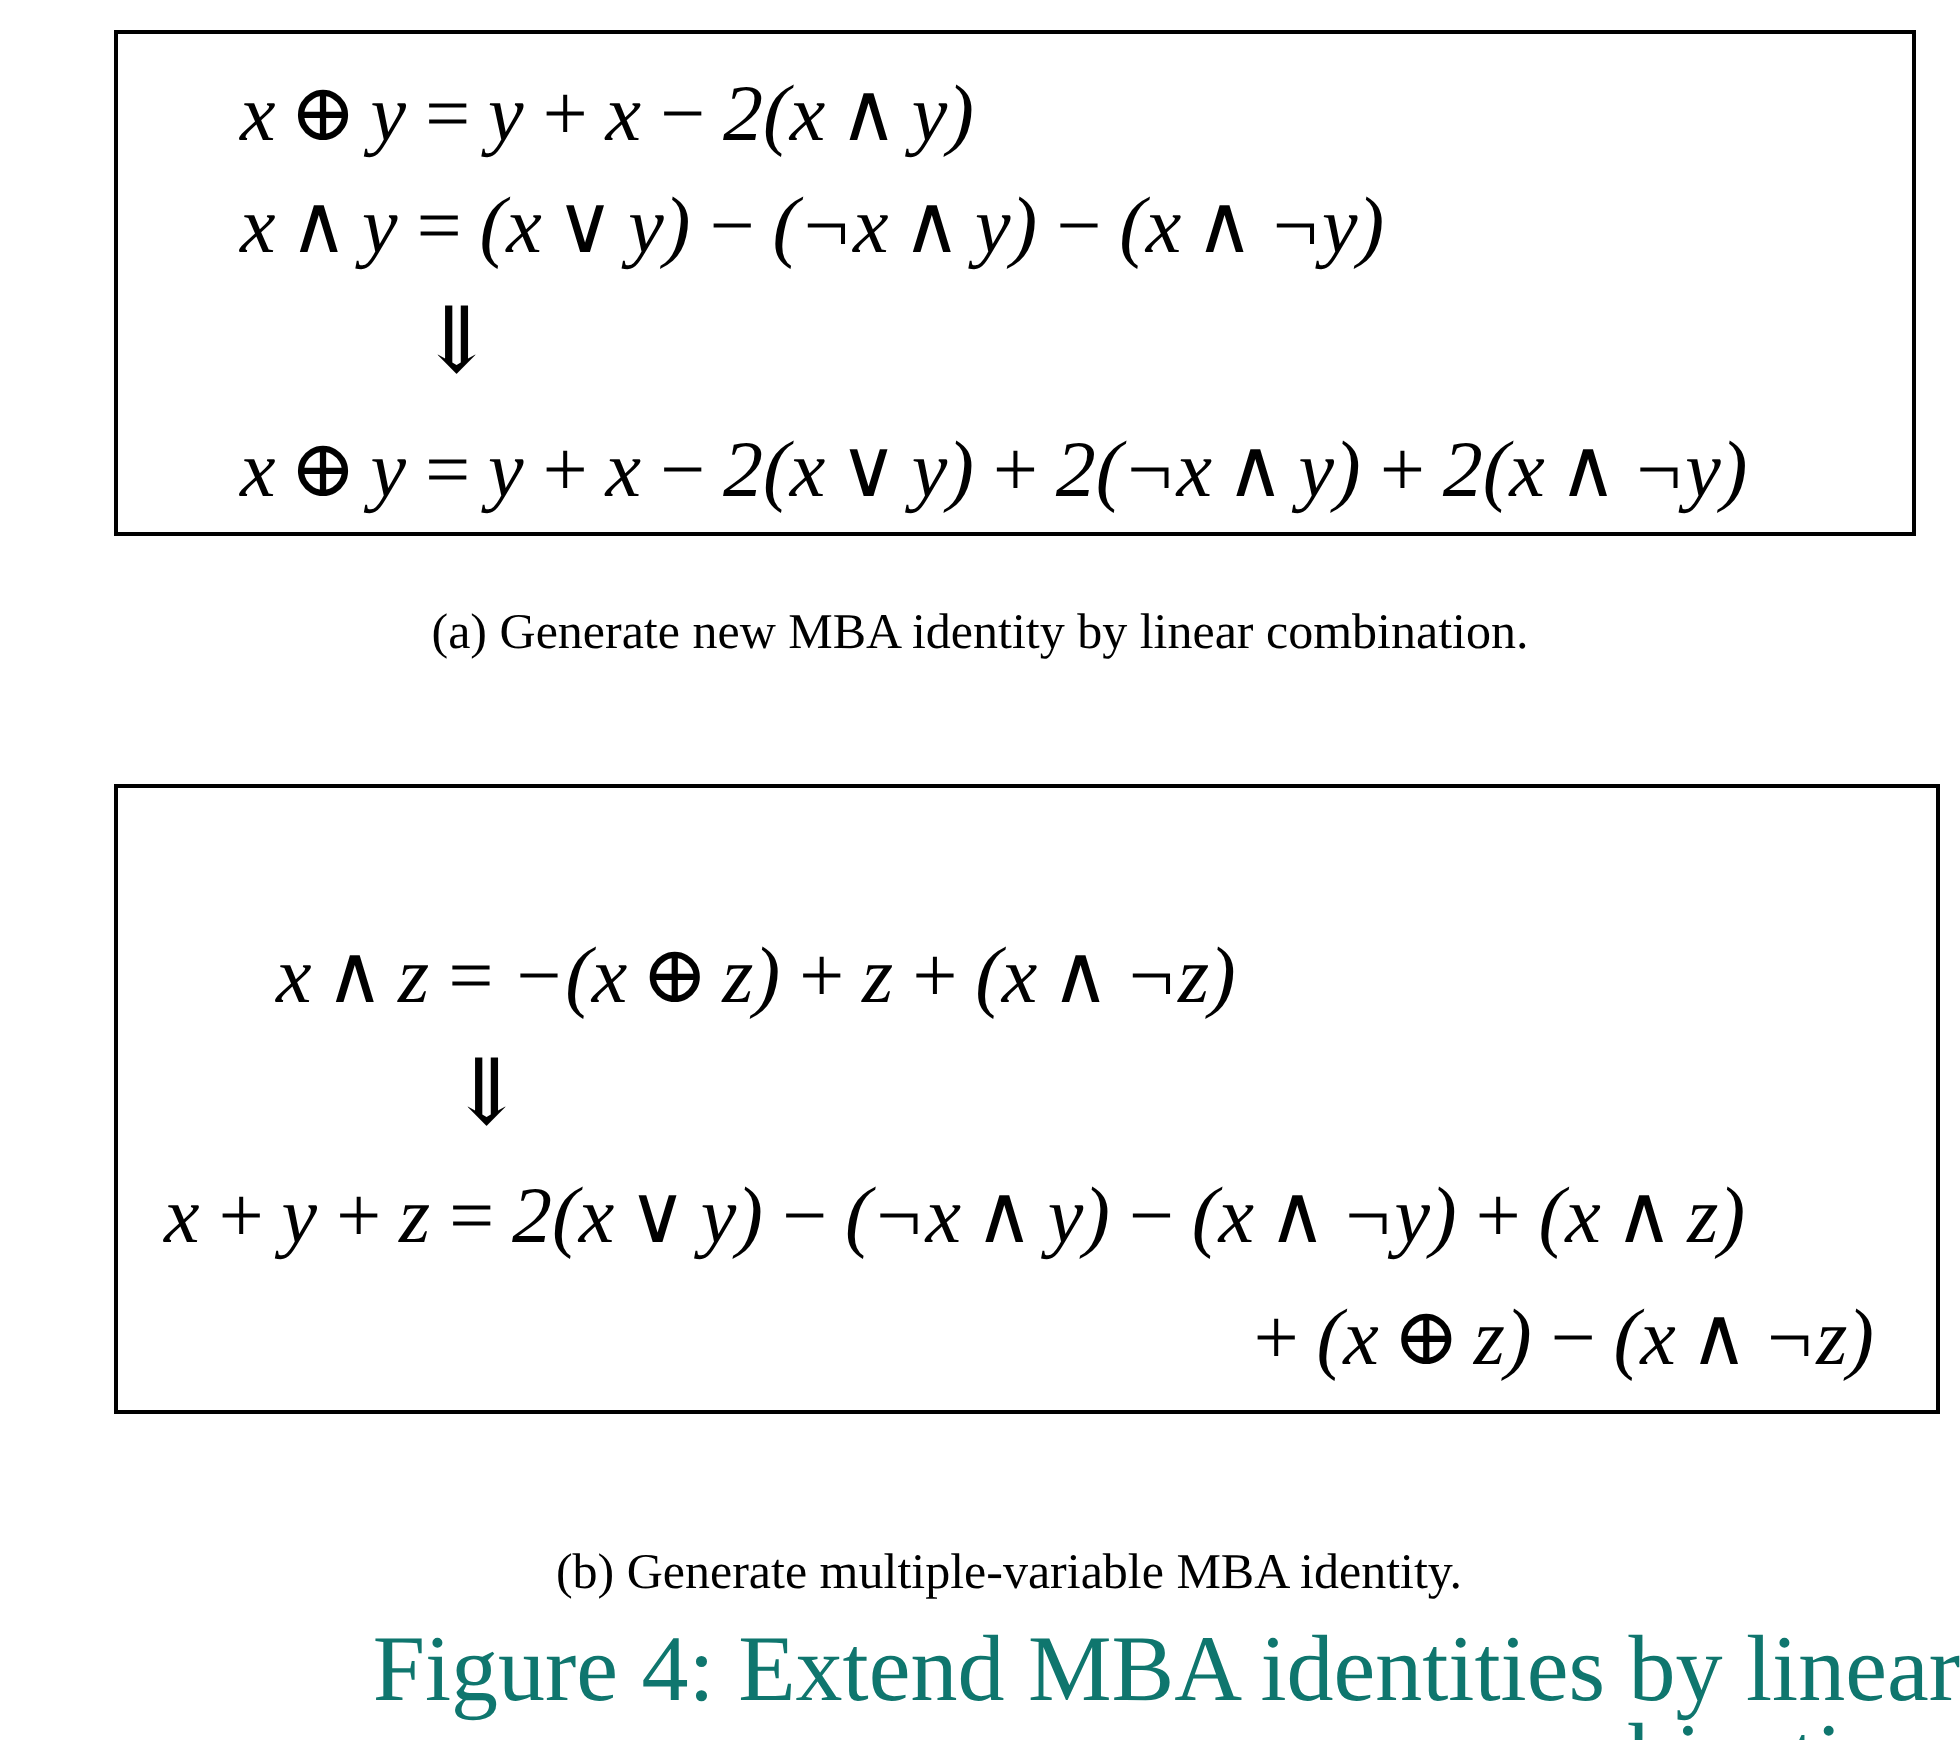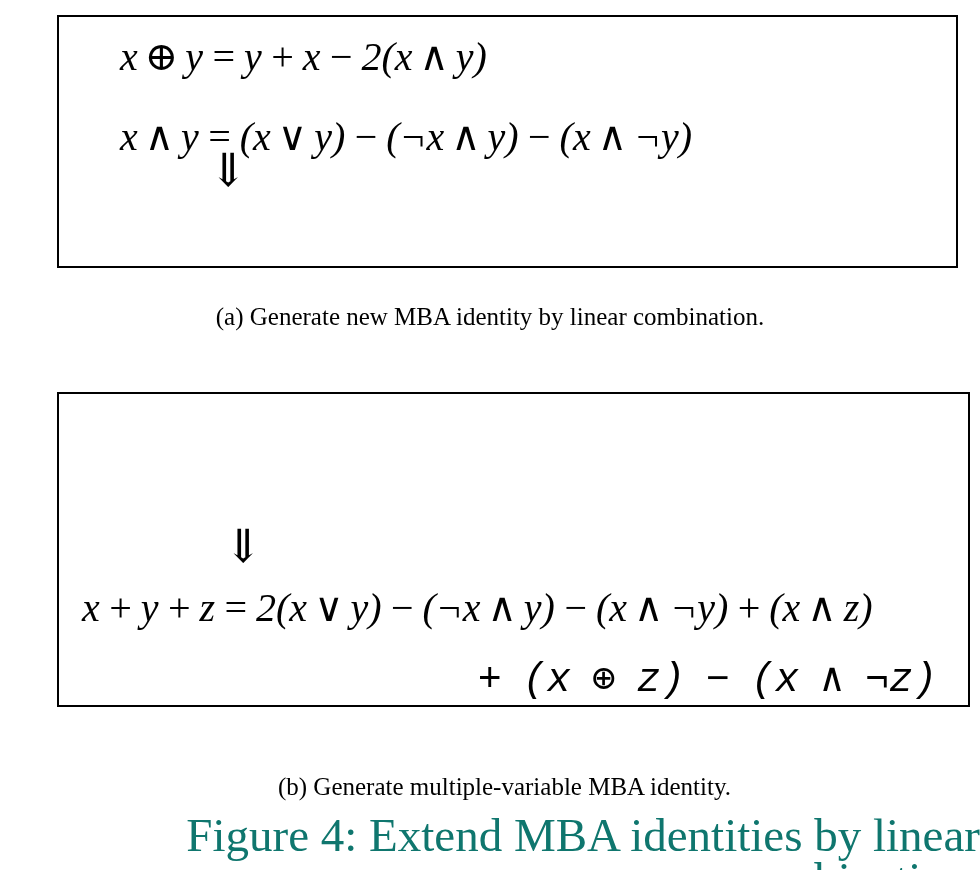--- a/index.html
+++ b/index.html
@@ -32,30 +32,30 @@
   .arrow {
     position: absolute;
     font-style: normal;
     font-size: 46px;
     line-height: 46px;
     color: #000000;
   }
 
   
   .eq-a1 { left: 61px;  top: 18px;  }
-  .eq-a2 { left: 61px;  top: 74px; margin-top: 24px;  }
+  .eq-a2 { left: 61px;  top: 74px;  }
   .arrow-a { left: 150px; top: 131px; }
   .eq-a3 { left: 61px;  top: 196px; }
 
   
   .eq-b1 { left: 79px;  top: 11px;  }
   .eq-b2 { left: 79px;  top: 72px;  }
   .arrow-b { left: 165px; top: 130px; }
   .eq-b3 { left: 23px;  top: 192px; text-align: center; }
-  .eq-b4 { right: 31px; top: 265px; font-family: Liberation Mono, monospace; }
+  .eq-b4 { right: 31px; top: 253px; }
 
   .subcaption {
     position: absolute;
     left: 0; width: 980px;
     text-align: center;
     font-size: 25px;
     line-height: 40px;
     color: #000000;
   }
   .subcaption-a { top: 297px; }
@@ -72,25 +72,27 @@
 </style>
 </head>
 <body>
 
 <div class="figure-root">
 
   <div class="math-box box-a">
     <div class="eq eq-a1">x ⊕ y = y + x − 2(x ∧ y)</div>
     <div class="eq eq-a2">x ∧ y = (x ∨ y) − (¬x ∧ y) − (x ∧ ¬y)</div>
     <div class="arrow arrow-a">⇓</div>
+    <div class="eq eq-a3">x ⊕ y = y + x − 2(x ∨ y) + 2(¬x ∧ y) + 2(x ∧ ¬y)</div>
   </div>
 
   <div class="subcaption subcaption-a">(a) Generate new MBA identity by linear combination.</div>
 
   <div class="math-box box-b">
+    <div class="eq eq-b2">x ∧ z = −(x ⊕ z) + z + (x ∧ ¬z)</div>
     <div class="arrow arrow-b">⇓</div>
     <div class="eq eq-b3">x + y + z = 2(x ∨ y) − (¬x ∧ y) − (x ∧ ¬y) + (x ∧ z)</div>
     <div class="eq eq-b4">+ (x ⊕ z) − (x ∧ ¬z)</div>
   </div>
 
   <div class="subcaption subcaption-b">(b) Generate multiple-variable MBA identity.</div>
 
   <div class="figure-caption">Figure 4: Extend MBA identities by linear combination.</div>
 
 </div>

